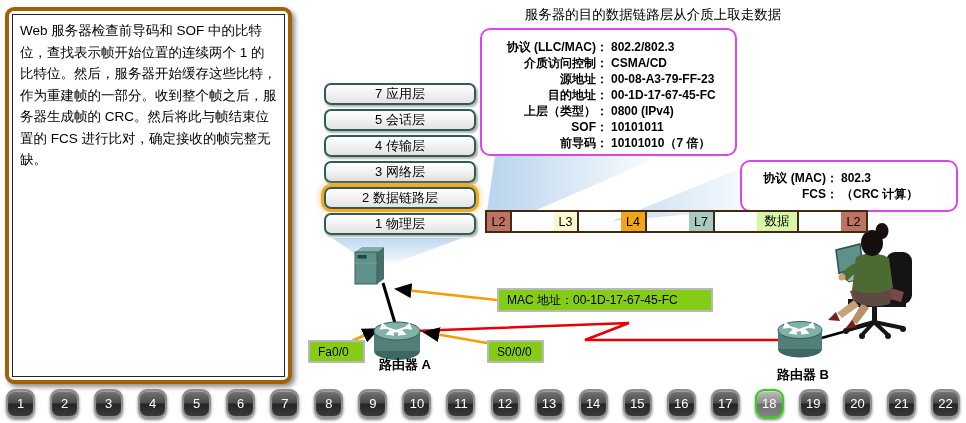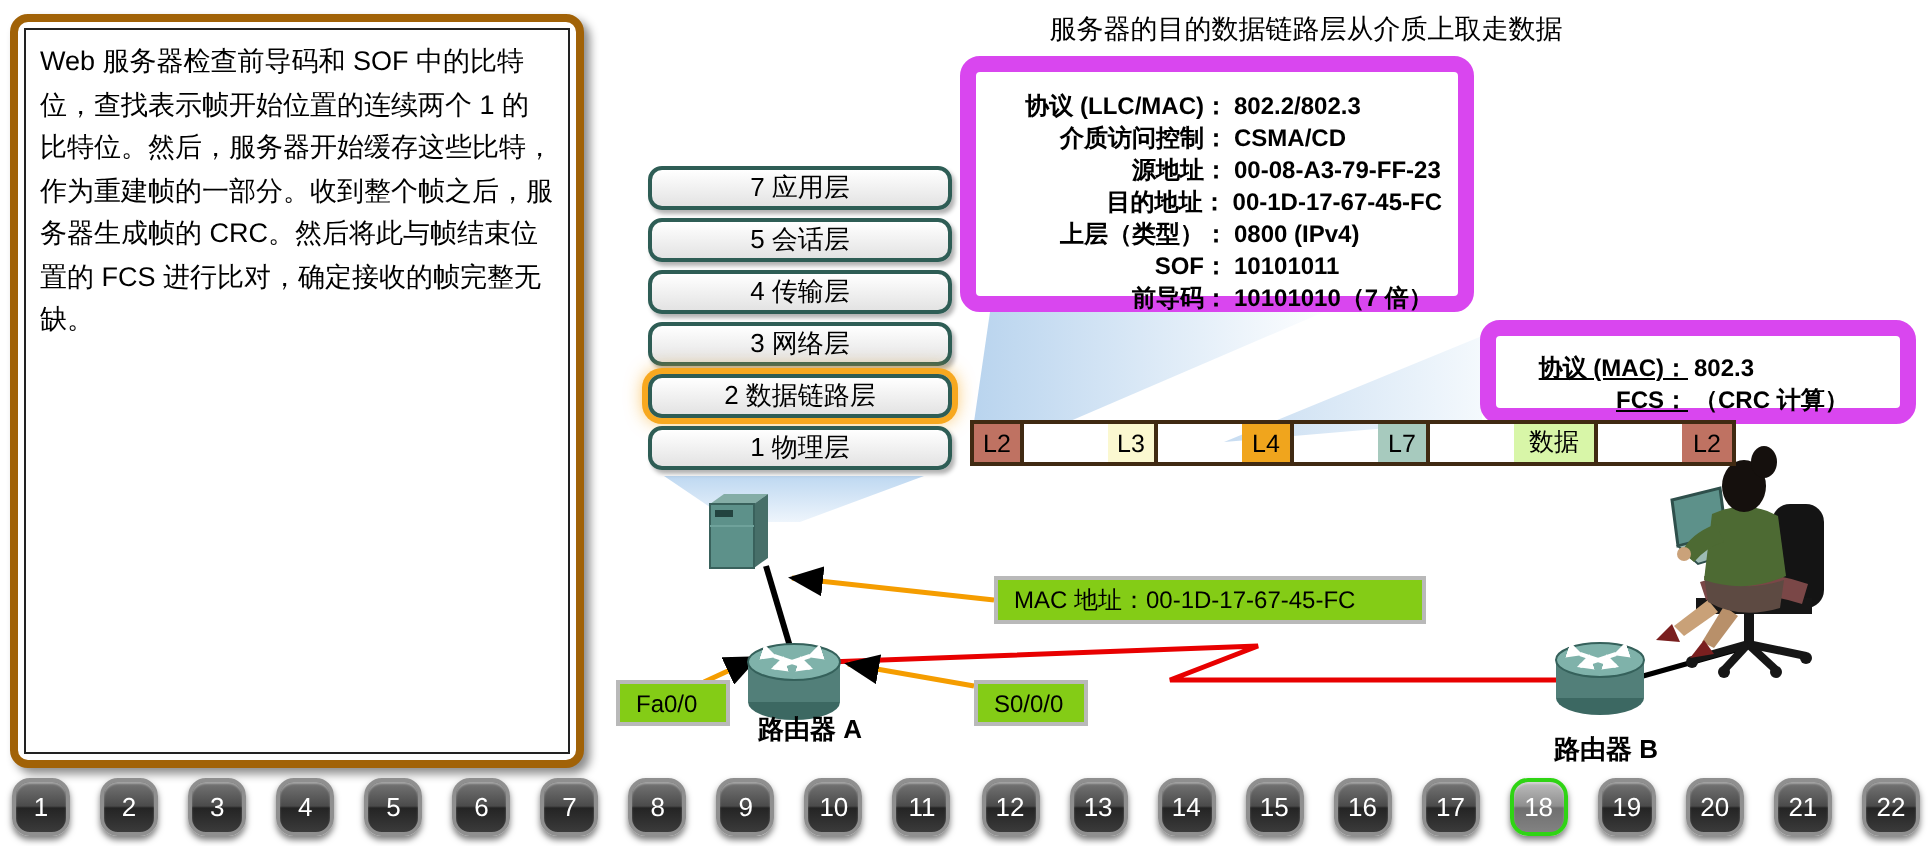--- a/index.html
+++ b/index.html
@@ -19,27 +19,27 @@
 
   
   .osi-stack{position:absolute;left:324px;top:58px;width:152px;margin-top:25px;}
   .osi-layer{height:18px;margin-bottom:4px;border:2px solid #2e5d55;border-radius:7px;
     background:linear-gradient(180deg,#ffffff,#e3e3e3);
     box-shadow:1.5px 2px 2px rgba(0,0,0,.3);
     display:flex;align-items:center;justify-content:center;font-size:13px;}
   .osi-layer.highlight{box-shadow:0 0 0 3px #f7a81f,0 0 9px 2px rgba(247,168,31,.75);}
 
   
-  .callout{position:absolute;border:8px solid #d946ef;border-radius:10px;background:#fff;
+  .callout{position:absolute;border:2px solid #d946ef;border-radius:10px;background:#fff;
     box-sizing:border-box;}
   #topCallout{left:480px;top:28px;width:257px;height:128px;padding:9px 8px 6px 4px;}
   #rightCallout{left:740px;top:160px;width:218px;height:52px;padding:8px 10px 6px 4px;}
   .crow{display:flex;font-weight:bold;font-size:12px;line-height:16px;}
   #topCallout .lbl{width:122px;text-align:right;}
-  #rightCallout .lbl{width:92px;text-align:right;text-decoration:underline;}
+  #rightCallout .lbl{width:92px;text-align:right;}
   .val{flex:1;text-align:left;padding-left:3px;white-space:nowrap;}
 
   
   #frame{position:absolute;left:485px;top:210px;height:23px;display:flex;
     border:2px solid #402a12;box-sizing:border-box;gap:42px;}
   .seg{display:flex;align-items:center;justify-content:center;font-size:12.5px;
     border-right:2px solid #402a12;box-sizing:border-box;height:100%;}
   .seg:last-child{border-right:none;}
   .sw-a{width:25px}.sw-b{width:25px}.sw-c{width:26px}.sw-d{width:26px}.sw-e{width:42px}.sw-f{width:25px}
 

